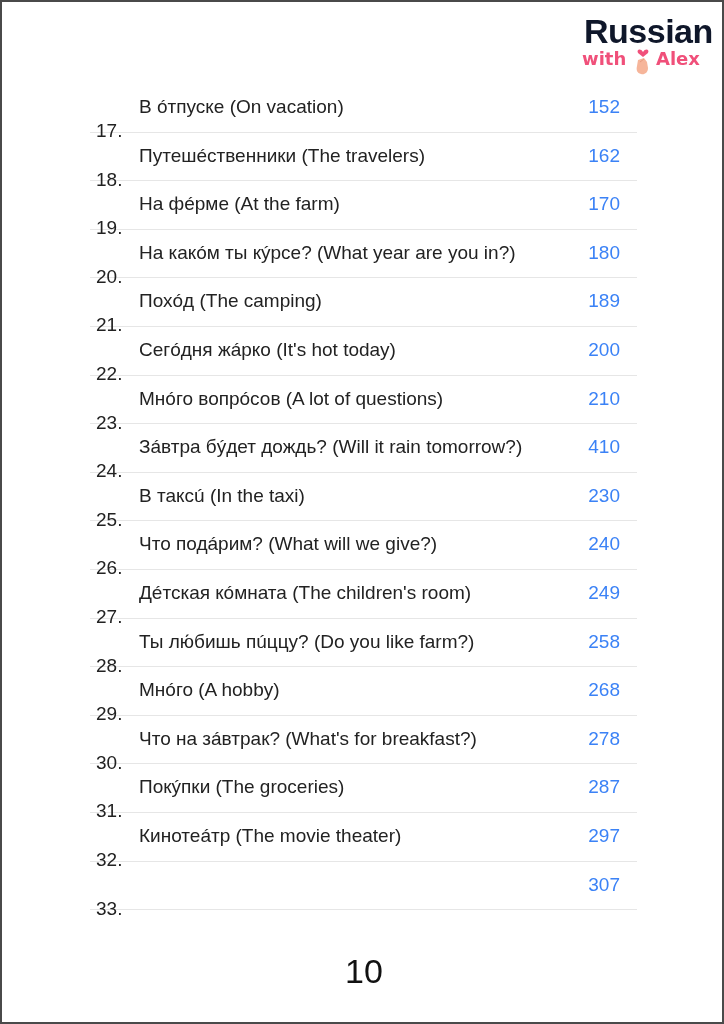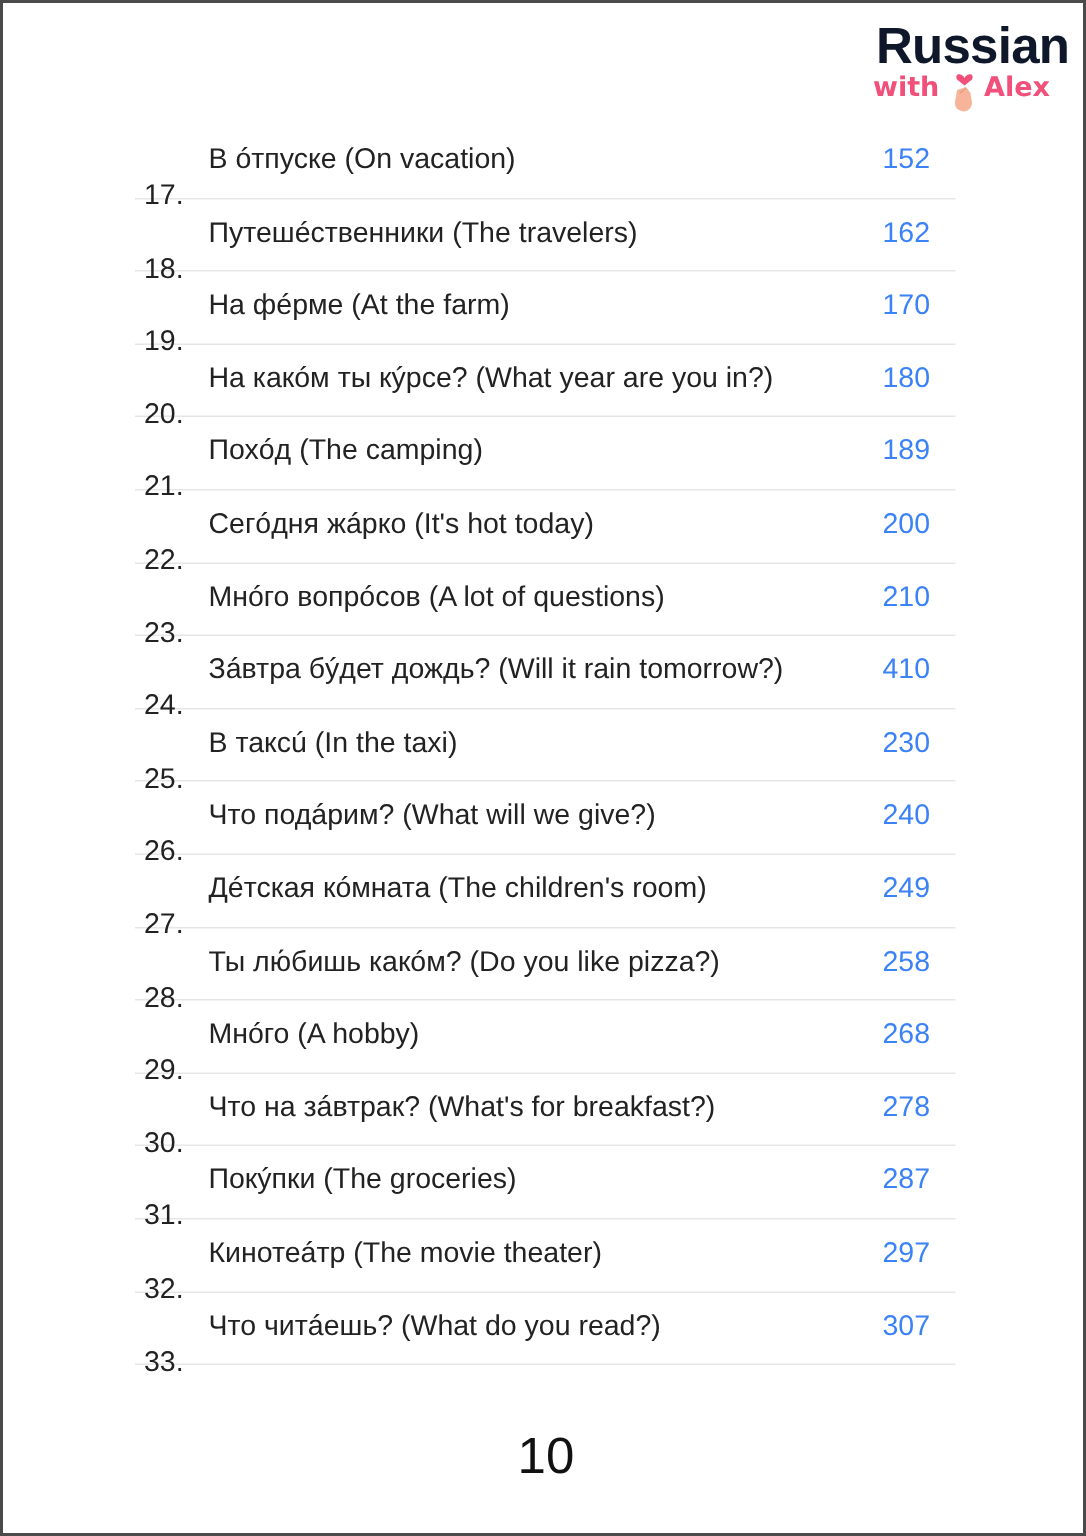--- a/index.html
+++ b/index.html
@@ -133,21 +133,21 @@
       <span class="title">Что подáрим? (What will we give?)</span>
       <span class="page-num">240</span>
     </div>
     <div class="toc-row">
       <span class="num">27.</span>
       <span class="title">Дéтская кóмната (The children's room)</span>
       <span class="page-num">249</span>
     </div>
     <div class="toc-row">
       <span class="num">28.</span>
-      <span class="title">Ты лю́бишь какóм? (Do you like pizza?)</span>
+      <span class="title">Ты лю́бишь пúццу? (Do you like farm?)</span>
       <span class="page-num">258</span>
     </div>
     <div class="toc-row">
       <span class="num">29.</span>
       <span class="title">Мнóго (A hobby)</span>
       <span class="page-num">268</span>
     </div>
     <div class="toc-row">
       <span class="num">30.</span>
       <span class="title">Что на зáвтрак? (What's for breakfast?)</span>
@@ -158,19 +158,18 @@
       <span class="title">Покýпки (The groceries)</span>
       <span class="page-num">287</span>
     </div>
     <div class="toc-row">
       <span class="num">32.</span>
       <span class="title">Кинотеáтр (The movie theater)</span>
       <span class="page-num">297</span>
     </div>
     <div class="toc-row">
       <span class="num">33.</span>
-      <span class="title">Что читáешь? (What do you read?)</span>
       <span class="page-num">307</span>
     </div>
   </div>
 
   <div class="footer-page">10</div>
 </div>
 
 </body></html>

